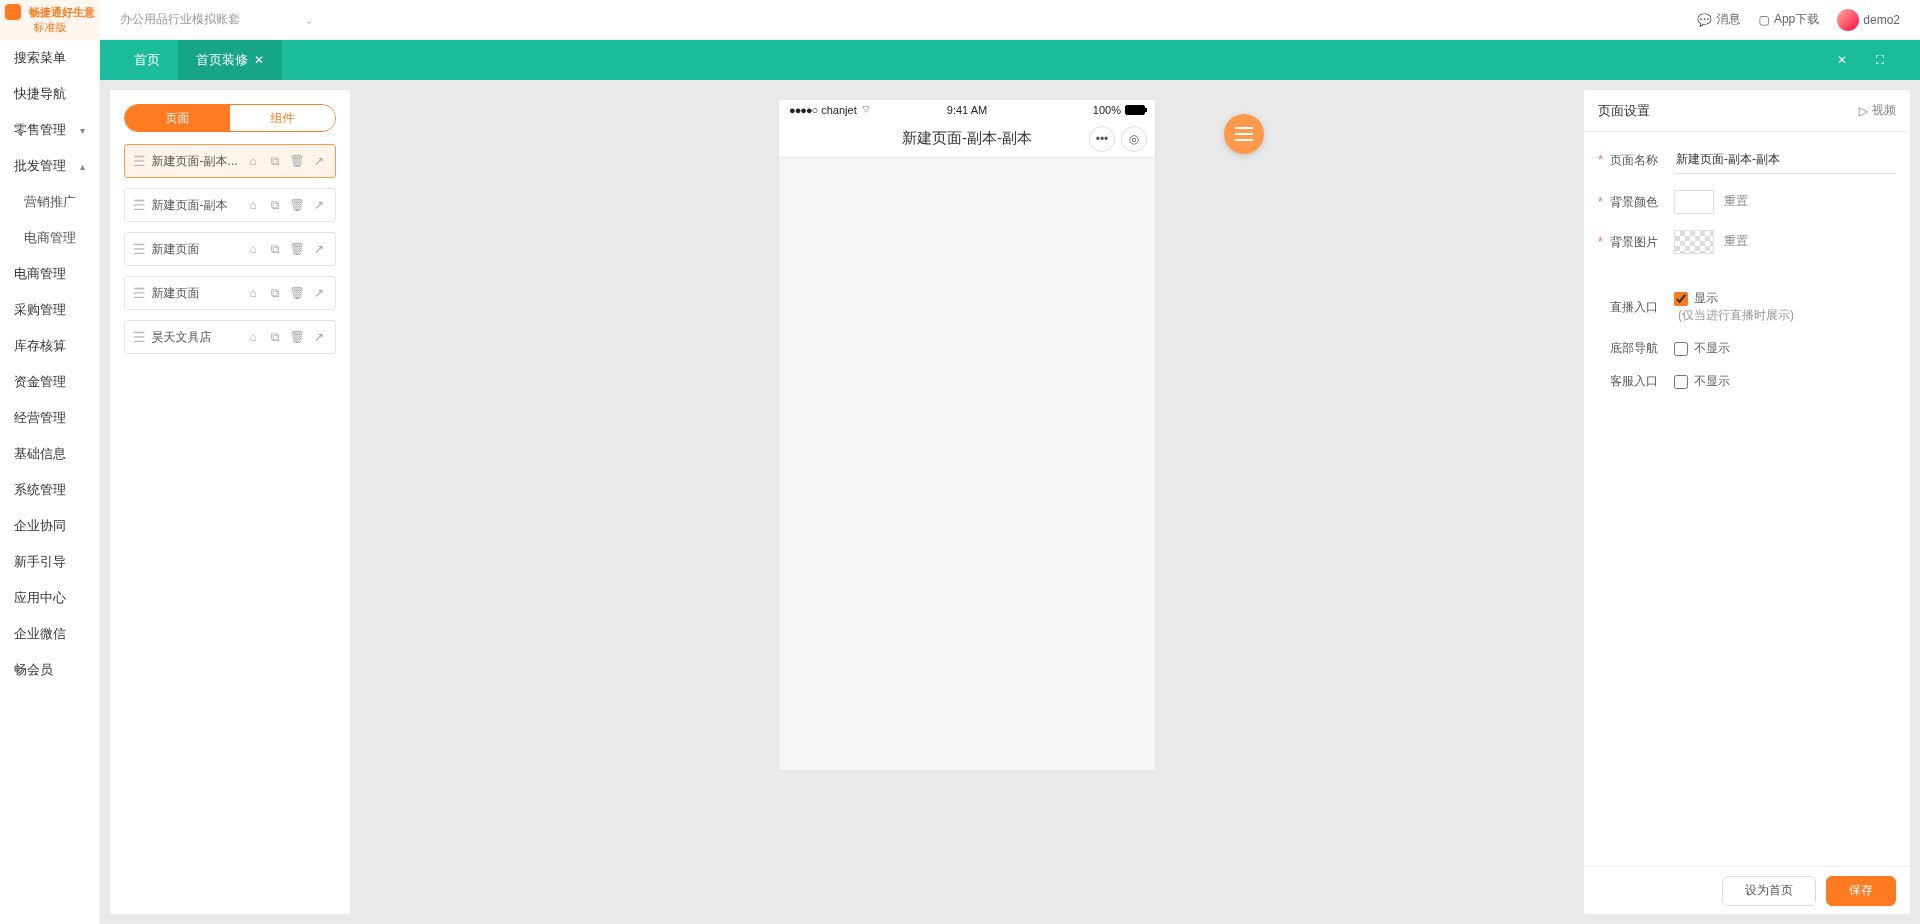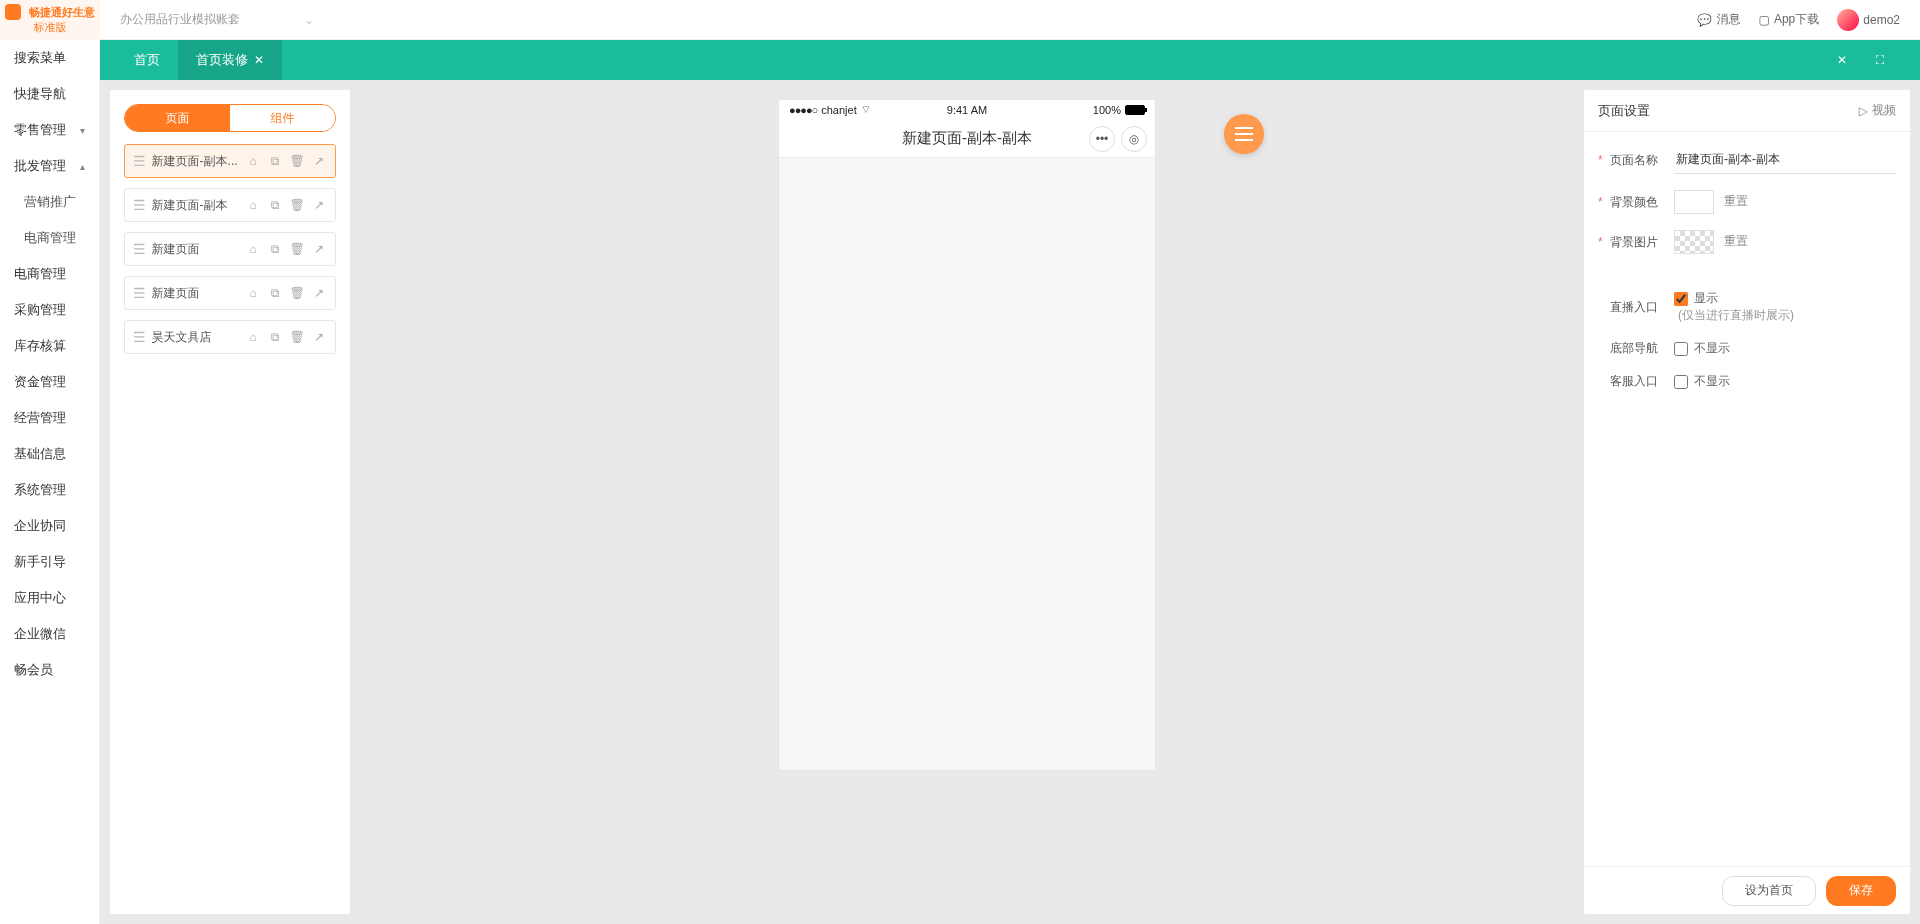--- a/index.html
+++ b/index.html
@@ -64,21 +64,21 @@
 .form-row .ctrl{flex:1}
 .txt-input{width:100%;height:28px;border:none;border-bottom:1px solid #e0e0e0;outline:none;font-size:12px;color:#333;padding:0 2px}
 .swatch{width:40px;height:24px;border:1px solid #e0e0e0;background:#fff;margin-right:10px;cursor:pointer;display:inline-block;vertical-align:middle}
 .swatch.trans{background:repeating-conic-gradient(#ddd 0 25%,#fff 0 50%) 0 0/10px 10px}
 .reset{color:#888;font-size:12px;cursor:pointer}
 .cb{display:flex;align-items:center;gap:6px;font-size:12px;color:#666}
 .cb input{width:14px;height:14px}
 .cb.checked input{accent-color:#ff7a21}
 .hint{color:#999;font-size:12px;margin-left:4px}
 .rp-foot{height:48px;border-top:1px solid #f0f0f0;display:flex;align-items:center;justify-content:flex-end;gap:10px;padding:0 14px}
-.btn{height:30px;padding:0 22px;border-radius:11px;border:1px solid #ddd;background:#fff;color:#555;cursor:pointer;font-size:12px}
+.btn{height:30px;padding:0 22px;border-radius:6px;border:1px solid #ddd;background:#fff;color:#555;cursor:pointer;font-size:12px}
 .btn.primary{background:#ff7a21;border-color:#ff7a21;color:#fff}
 .dots{letter-spacing:-1px}
 </style>
 </head>
 <body>
 
 <div class="app">
   <div class="topbar">
     <div class="logo">
       <span class="logo-top">

